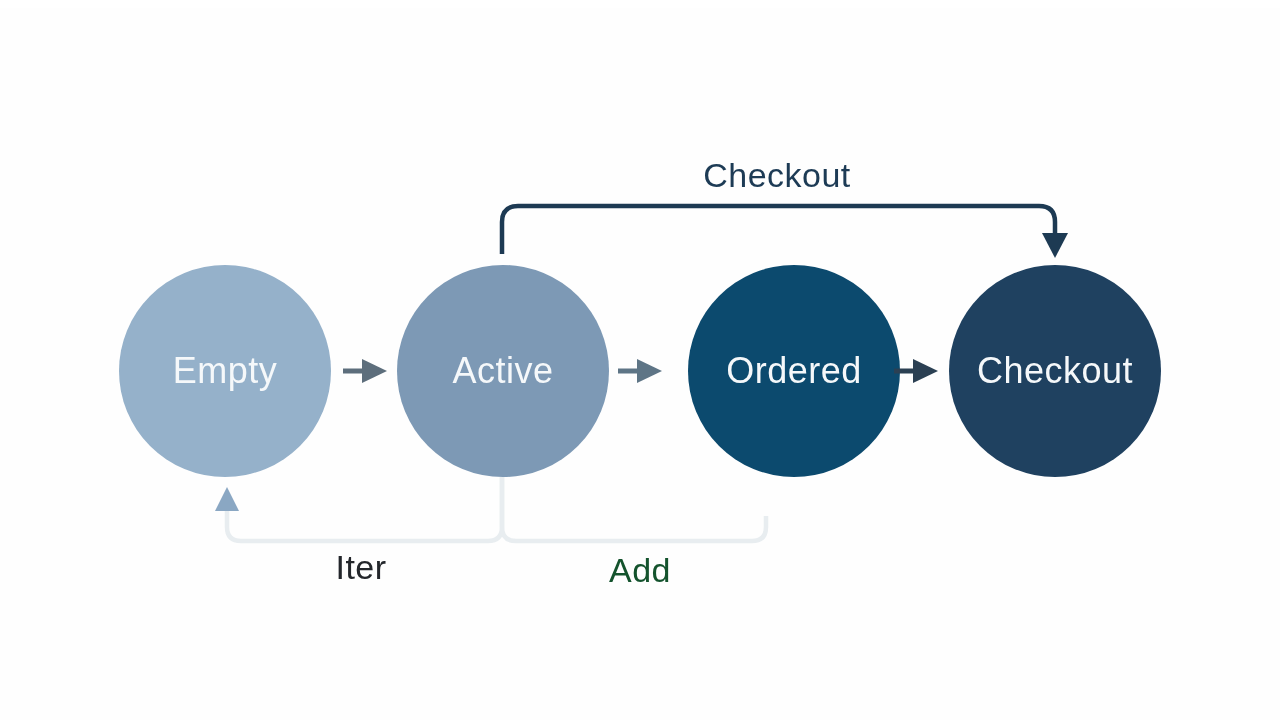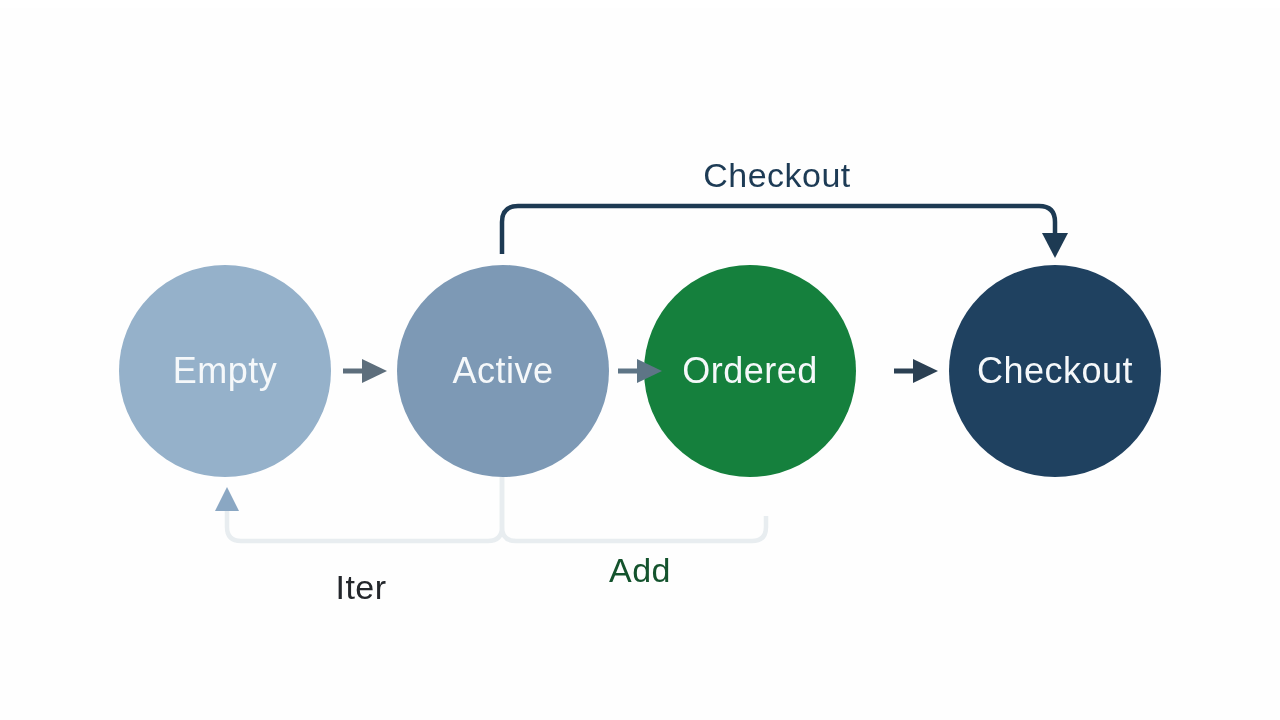--- a/index.html
+++ b/index.html
@@ -46,21 +46,21 @@
     font-size: 34px;
     letter-spacing: 0.5px;
   }
   .arc-label {
     left: 657px;
     top: 148px;
     width: 240px;
   }
   .iter-label {
     left: 300px;
-    top: 560px;
+    top: 540px;
     width: 122px;
     color: #23262b;
   }
   .add-item-label {
     left: 560px;
     top: 540px;
     width: 160px;
     line-height: 45px;
     color: #424955;
   }
@@ -80,21 +80,21 @@
   <div class="lbl arc-label" style="color: rgb(29, 59, 85);">Checkout</div>
 
   <div class="node" style="left: 119px; background: rgb(149, 177, 202);">
     <span class="node-label" style="color: rgb(245, 248, 250);">Empty</span>
   </div>
 
   <div class="node" style="left: 397px; background: rgb(125, 153, 181);">
     <span class="node-label" style="color: rgb(245, 248, 250);">Active</span>
   </div>
 
-  <div class="node" style="left: 644px; background: #15803d;">
+  <div class="node" style="left: 688px; background: #0c4a6e;">
     <span class="node-label" style="color: rgb(245, 248, 250);">Ordered</span>
   </div>
 
   <div class="node" style="left: 949px; background: rgb(31, 65, 96);">
     <span class="node-label" style="color: rgb(245, 248, 250);">Checkout</span>
   </div>
 
   <svg class="overlay" viewBox="0 0 1280 720">
 
     <path class="edge-line" d="M502 246 L502 214 Q502 198 518 198 L1039 198 Q1055 198 1055 214 L1055 227" style="stroke: rgb(29, 58, 83);"></path>

